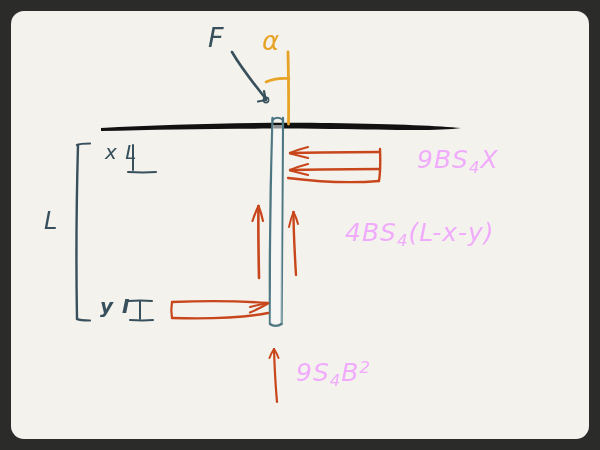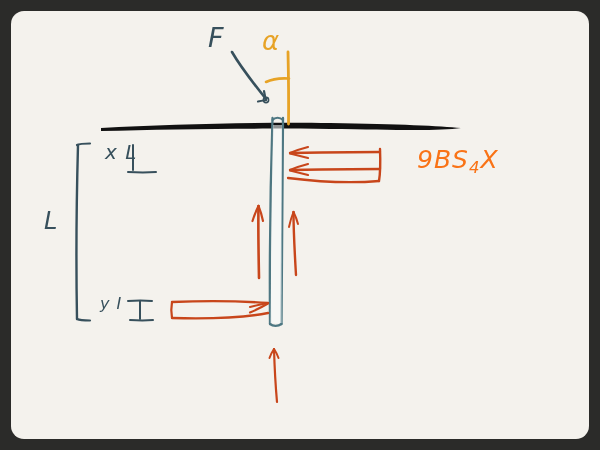--- a/index.html
+++ b/index.html
@@ -38,27 +38,27 @@
   .hand {
     position: absolute;
     white-space: nowrap;
     font-family: "DejaVu Sans", sans-serif;
     font-style: italic;
     letter-spacing: 1px;
     user-select: none;
   }
   .ink-blue  { color: #37505c; }
   .ink-amber { color: #e7a326; }
-  .ink-rust  { color: #f97316; }
+  .ink-rust  { color: #f0abfc; }
 
   #label-F      { left: 208px; top: 22px;  font-size: 27px; font-weight: 500; }
   #label-alpha  { left: 262px; top: 26px;  font-size: 26px; font-weight: 500; }
   #label-L      { left: 44px;  top: 207px; font-size: 24px; font-weight: 500; }
   #label-xL     { left: 105px; top: 140px; font-size: 20px; font-weight: 500; }
-  #label-yI     { left: 100px; top: 294px; font-size: 16px; font-weight: 400; }
+  #label-yI     { left: 100px; top: 294px; font-size: 20px; font-weight: 700; }
 
   #eq-1 { left: 417px; top: 145px; font-size: 25px; font-weight: 500; }
   #eq-2 { left: 345px; top: 218px; font-size: 25px; font-weight: 500; }
   #eq-3 { left: 427px; top: 295px; font-size: 25px; font-weight: 500; }
   #eq-4 { left: 296px; top: 358px; font-size: 25px; font-weight: 500; }
   .sub { font-size: 0.66em; vertical-align: -0.28em; }
   .sup { font-size: 0.66em; vertical-align: 0.5em; }
 </style>
 </head>
 <body>
@@ -152,15 +152,17 @@
   <div class="hand ink-amber" id="label-alpha">α</div>
 
   <div class="hand ink-blue" id="label-L">L</div>
 
   <div class="hand ink-blue" id="label-xL">x L</div>
 
   <div class="hand ink-blue" id="label-yI">y I</div>
 
   <div class="hand ink-rust" id="eq-1"><span>9BS</span><span class="sub">4</span><span>X</span></div>
 
+  <div class="hand ink-rust" id="eq-2"><span>4BS</span><span class="sub">4</span><span>(L-x-y)</span></div>
 
 
+  <div class="hand ink-rust" id="eq-4"><span>9S</span><span class="sub">4</span><span>B</span><span class="sup">2</span></div>
 </div>
 
 </body></html>

